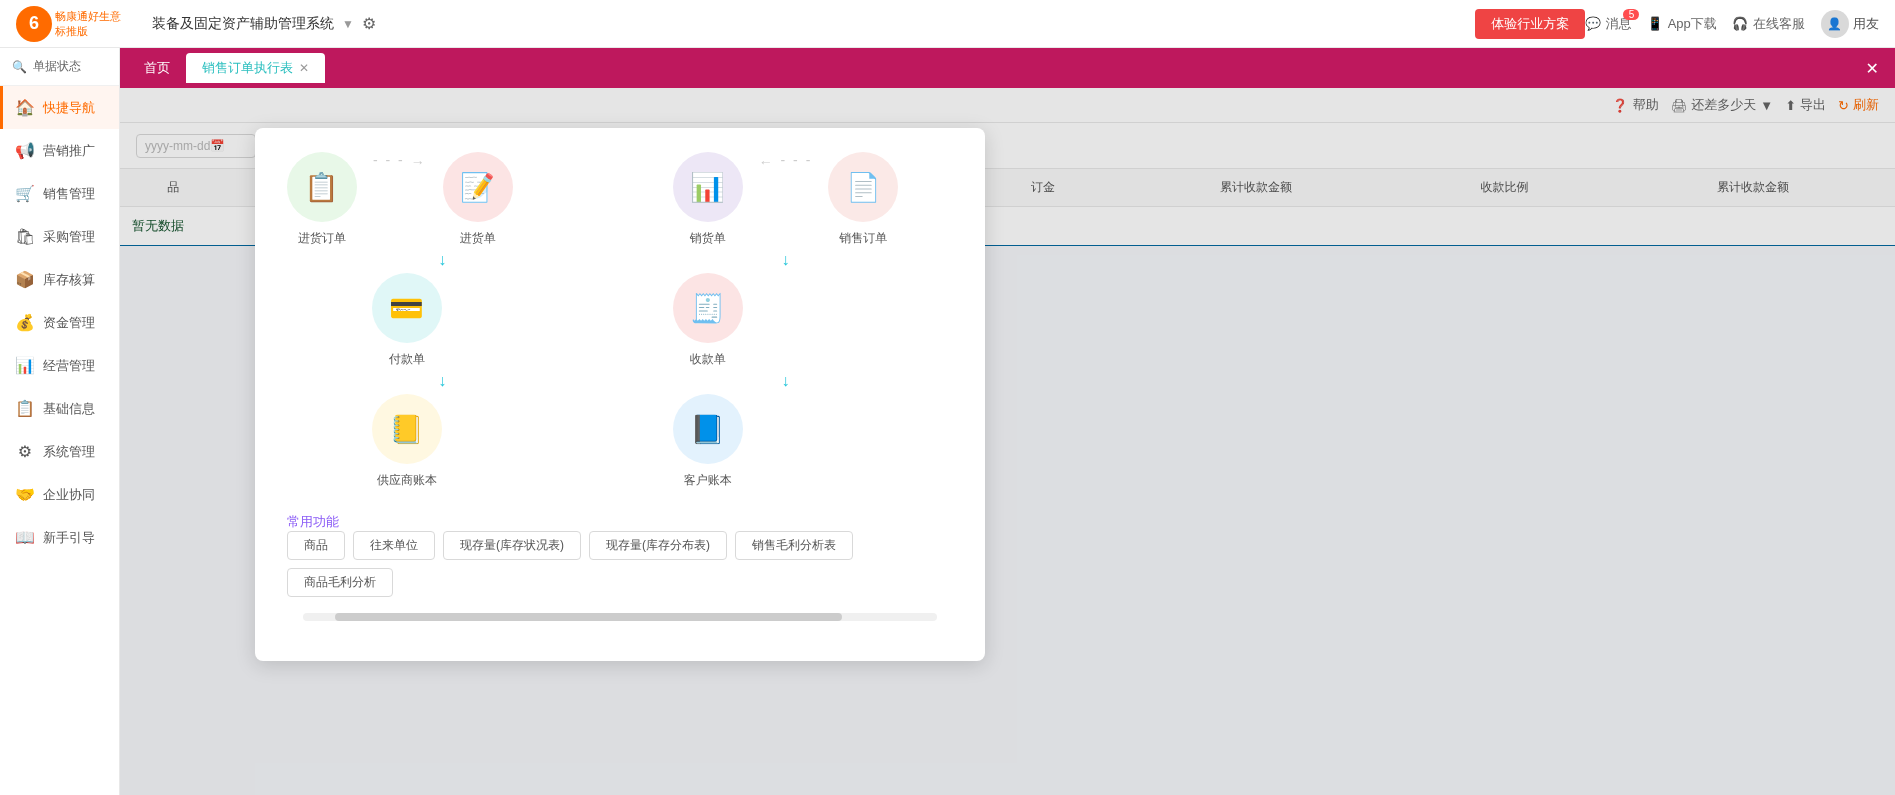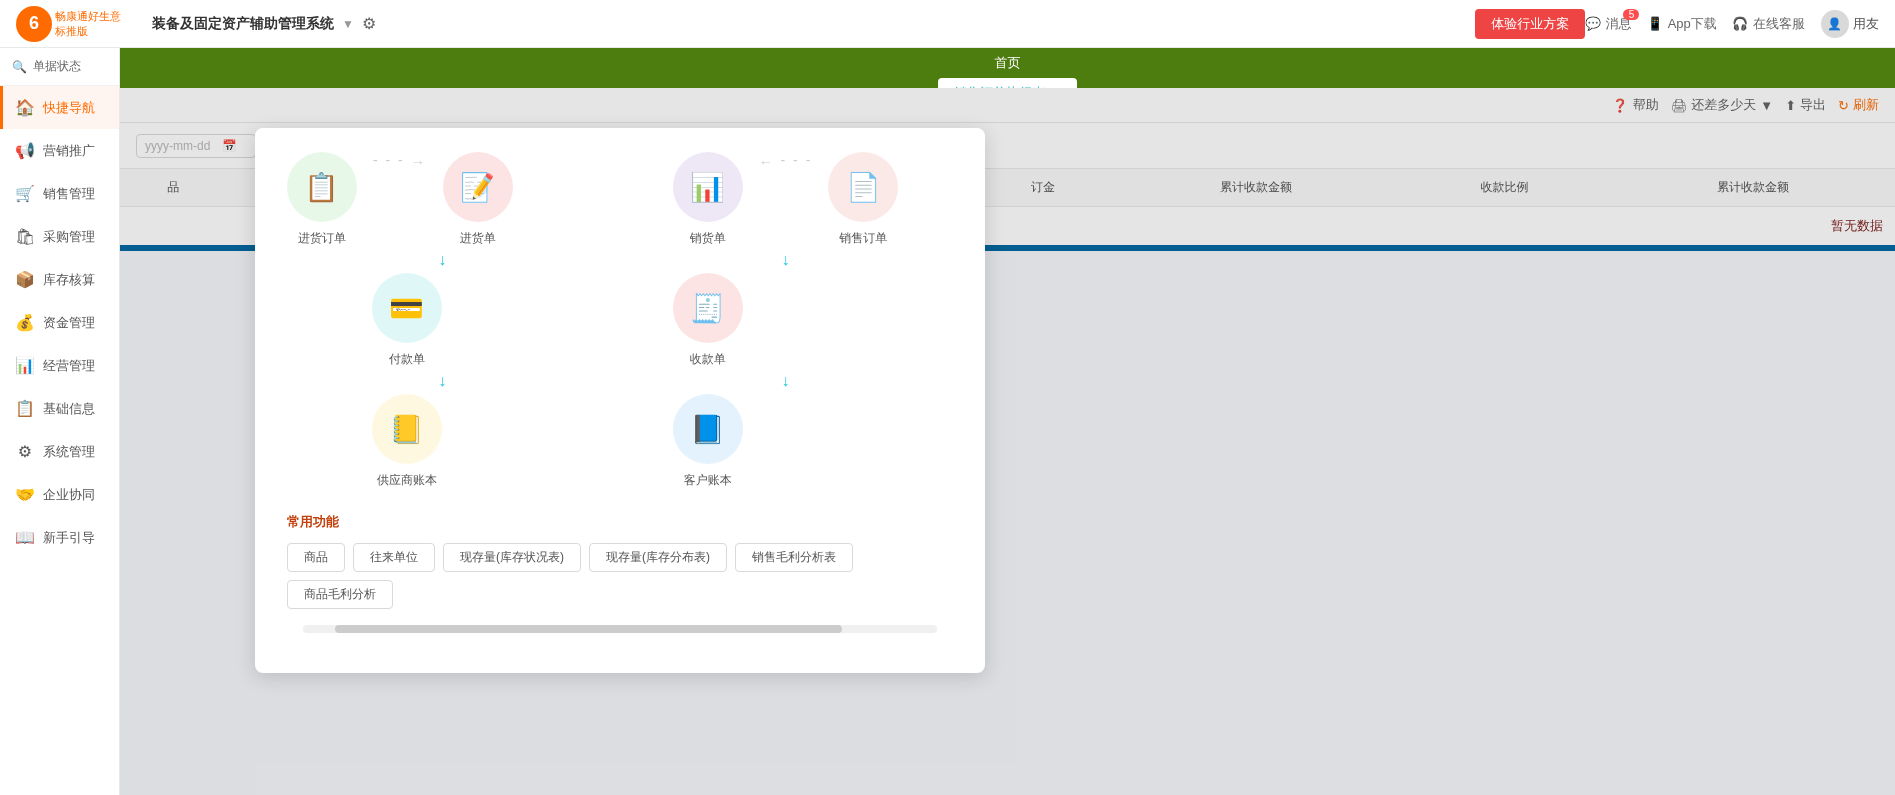--- a/index.html
+++ b/index.html
@@ -7,21 +7,21 @@
 
     
     .app-container { display: flex; flex-direction: column; height: 795px; width: 1895px; }
 
     
     .top-bar { height: 48px; background: #fff; display: flex; align-items: center; padding: 0 16px; border-bottom: 1px solid #e8e8e8; flex-shrink: 0; }
     .logo-area { display: flex; align-items: center; width: 120px; }
     .logo-icon { width: 36px; height: 36px; background: #ff6b00; border-radius: 50%; display: flex; align-items: center; justify-content: center; color: white; font-size: 18px; font-weight: bold; }
     .logo-text { margin-left: 3px; font-size: 11px; color: #ff6b00; line-height: 1.3; }
     .system-title { display: flex; align-items: center; gap: 8px; flex: 1; margin-left: 16px; }
-    .system-name { font-size: 14px; color: #333; font-weight: 700; text-align: center; }
+    .system-name { font-size: 14px; color: #333; font-weight: 400; text-align: center; }
     .dropdown-arrow { color: #999; font-size: 12px; }
     .settings-icon { color: #666; font-size: 16px; cursor: pointer; }
     .trial-btn { background: #ef4444; color: white; border: none; padding: 6px 16px; border-radius: 4px; cursor: pointer; font-size: 13px; }
     .top-right { display: flex; align-items: center; gap: 16px; margin-left: auto; }
     .top-right-item { display: flex; align-items: center; gap: 4px; color: #666; font-size: 13px; cursor: pointer; position: relative; }
     .badge { position: absolute; top: -6px; right: -8px; background: #ff4d4f; color: white; border-radius: 10px; font-size: 10px; padding: 0 4px; min-width: 16px; text-align: center; }
     .avatar { width: 28px; height: 28px; background: #d9d9d9; border-radius: 50%; display: flex; align-items: center; justify-content: center; color: #666; font-size: 12px; }
 
     
     .main-layout { display: flex; flex: 1; overflow: hidden; }
@@ -31,47 +31,47 @@
     .search-menu { display: flex; align-items: center; gap: 6px; padding: 10px 12px; color: #666; font-size: 12px; cursor: pointer; border-bottom: 1px solid #f0f0f0; }
     .sidebar-nav { flex: 1; overflow-y: auto; }
     .nav-item { display: flex; align-items: center; gap: 8px; padding: 12px 12px; cursor: pointer; color: #555; font-size: 13px; border-left: 3px solid transparent; }
     .nav-item.active { background: #fff5f0; color: #ff6b00; border-left-color: #ff6b00; }
     .nav-icon { font-size: 16px; width: 20px; text-align: center; }
 
     
     .content-area { flex: 1; display: flex; flex-direction: column; overflow: hidden; }
 
     
-    .tab-bar { height: 40px; background: #4d7c0f; display: flex; align-items: center; padding: 0 8px; flex-shrink: 0; flex-direction: column; }
+    .tab-bar { height: 40px; background: #be185d; display: flex; align-items: center; padding: 0 8px; flex-shrink: 0; }
     .tab { padding: 6px 16px; cursor: pointer; color: rgba(255,255,255,0.8); font-size: 13px; border-radius: 4px 4px 0 0; display: flex; align-items: center; gap: 6px; }
     .tab.active { background: #fff; color: #2bbfbf; border-radius: 4px 4px 0 0; }
     .tab-close { font-size: 12px; color: #999; cursor: pointer; }
     .tab-home { color: white; }
 
     
     .page-content { flex: 1; overflow: hidden; position: relative; background: #f5f7fa; }
 
     
     .page-toolbar { background: #fff; padding: 8px 16px; display: flex; align-items: center; justify-content: flex-end; gap: 12px; border-bottom: 1px solid #e8e8e8; }
     .toolbar-btn { display: flex; align-items: center; gap: 4px; color: #666; font-size: 13px; cursor: pointer; }
     .toolbar-btn-orange { color: #ff6b00; }
 
     
     .search-area { background: #fff; padding: 8px 16px; display: flex; align-items: center; gap: 12px; border-bottom: 1px solid #e8e8e8; flex-wrap: wrap; }
     .search-row { display: flex; align-items: center; gap: 8px; }
-    .date-input { border: 1px solid #d9d9d9; padding: 4px 8px; border-radius: 4px; color: #bbb; font-size: 12px; display: flex; align-items: center; gap: 12px; min-width: 120px; }
+    .date-input { border: 1px solid #d9d9d9; padding: 4px 8px; border-radius: 4px; color: #bbb; font-size: 12px; display: flex; align-items: center; gap: 0; min-width: 120px; }
     .status-select { border: 1px solid #d9d9d9; padding: 4px 8px; border-radius: 4px; color: #333; font-size: 12px; display: flex; align-items: center; gap: 4px; min-width: 200px; }
     .search-btn { background: #ff6b00; color: white; border: none; padding: 5px 20px; border-radius: 4px; cursor: pointer; font-size: 13px; }
     .more-conditions { color: #666; font-size: 12px; cursor: pointer; display: flex; align-items: center; gap: 2px; }
 
     
     .table-container { flex: 1; overflow: auto; background: #fff; }
     .data-table { width: 100%; border-collapse: collapse; font-size: 12px; }
     .data-table th { background: #fafafa; padding: 10px 12px; text-align: center; border-bottom: 1px solid #e8e8e8; color: #555; font-weight: 500; white-space: nowrap; }
-    .data-table td { padding: 10px 12px; text-align: right; border-bottom: 6px solid #0369a1; color: #7f1d1d; }
+    .data-table td { padding: 10px 12px; text-align: left; border-bottom: 1px solid #0369a1; color: #14532d; }
     .no-data { text-align: center; padding: 40px; color: #999; font-size: 13px; }
 
     
     .modal-overlay { position: absolute; top: 0; left: 0; right: 0; bottom: 0; background: rgba(0,0,0,0.1); z-index: 100; display: flex; align-items: flex-start; justify-content: flex-start; padding: 40px 0 0 0; }
     .modal-box { background: #fff; border-radius: 8px; box-shadow: 0 4px 20px rgba(0,0,0,0.15); width: 730px; margin-left: 135px; overflow: hidden; }
     .modal-content { padding: 24px 32px; }
 
     
     .flow-diagram { display: flex; gap: 60px; margin-bottom: 24px; }
     .flow-row { display: flex; align-items: center; gap: 16px; }
@@ -87,21 +87,21 @@
     .flow-circle.blue { background: #e3f2fd; color: #42a5f5; }
     .flow-label { font-size: 12px; color: #555; text-align: center; }
     .flow-arrow-dashed { display: flex; align-items: center; padding-bottom: 28px; }
     .flow-arrow-dashed::before { content: '- - - →'; color: #ccc; font-size: 14px; letter-spacing: 2px; }
     .flow-arrow-down { color: #26c6da; text-align: center; font-size: 16px; padding: 4px 0; }
     .flow-arrow-dashed-left { display: flex; align-items: center; padding-bottom: 28px; }
     .flow-arrow-dashed-left::before { content: '← - - -'; color: #ccc; font-size: 14px; letter-spacing: 2px; }
 
     
     .common-functions { margin-top: 8px; }
-    .common-title { font-size: 13px; color: #c2410c; margin-bottom: 12px; font-weight: 700; }
+    .common-title { font-size: 13px; color: #8b5cf6; margin-bottom: 0; font-weight: 400; }
     .function-buttons { display: flex; flex-wrap: wrap; gap: 8px; }
     .func-btn { border: 1px solid #d9d9d9; background: #fff; padding: 5px 16px; border-radius: 4px; color: #555; font-size: 12px; cursor: pointer; }
 
     
     .modal-scroll { overflow-x: auto; padding: 8px 0; }
     .modal-scrollbar { height: 8px; background: #f0f0f0; border-radius: 4px; margin: 8px 16px; position: relative; }
     .modal-scrollbar-thumb { height: 8px; background: #ccc; border-radius: 4px; width: 80%; position: absolute; left: 5%; }
 
     .settings-btn { background: #fff; border: 1px solid #d9d9d9; color: #ff6b00; padding: 5px 16px; border-radius: 4px; cursor: pointer; font-size: 12px; }
 

